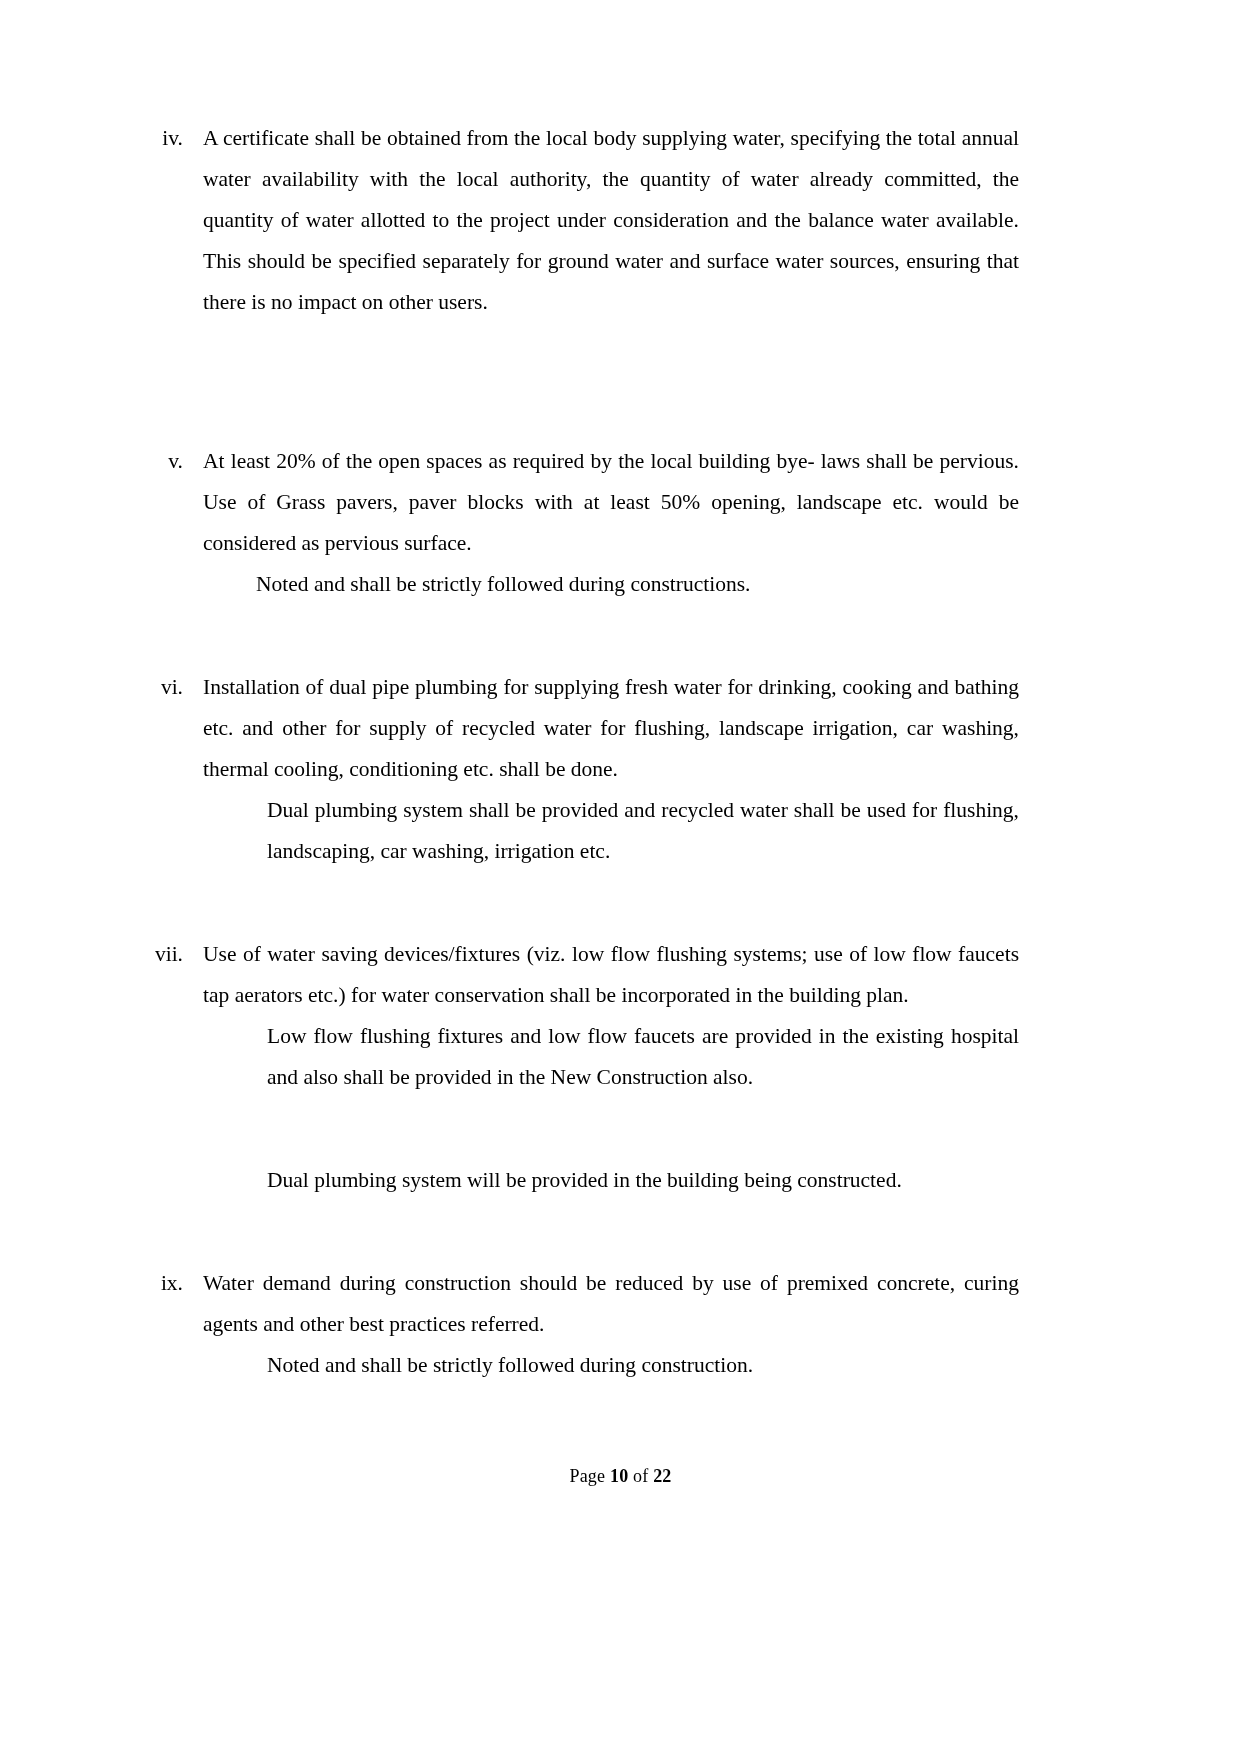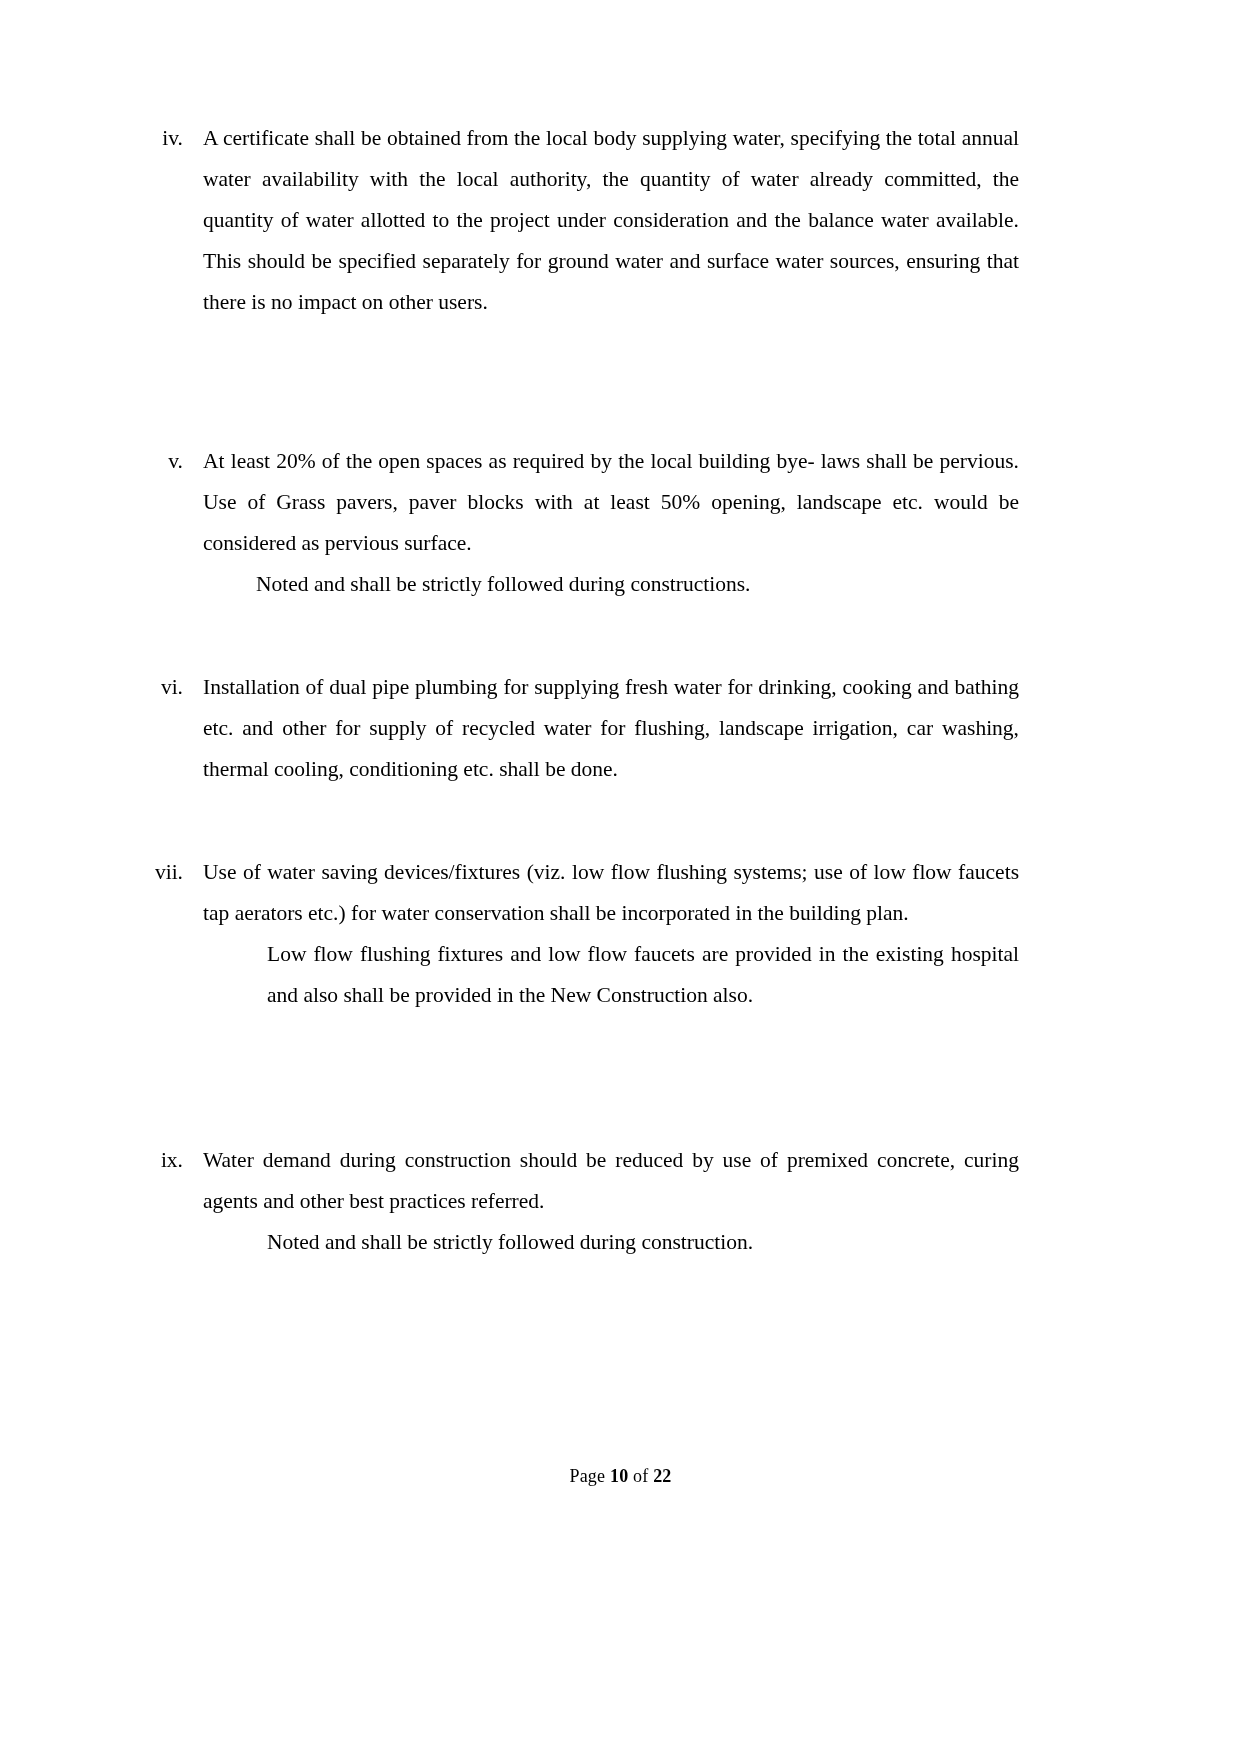--- a/index.html
+++ b/index.html
@@ -94,31 +94,33 @@
       <div class="clause-text">At least 20% of the open spaces as required by the local building bye- laws shall be pervious. Use of Grass pavers, paver blocks with at least 50% opening, landscape etc. would be considered as pervious surface.</div>
     </div>
     <div class="reply nojustify" style="margin-left:116px;">Noted and shall be strictly followed during constructions.</div>
 
     <div class="gap-l"></div>
 
     <div class="clause">
       <div class="marker">vi.</div>
       <div class="clause-text">Installation of dual pipe plumbing for supplying fresh water for drinking, cooking and bathing etc. and other for supply of recycled water for flushing, landscape irrigation, car washing, thermal cooling, conditioning etc. shall be done.</div>
     </div>
+    <div class="reply reply-indent">Dual plumbing system shall be provided and recycled water shall be used for flushing, landscaping, car washing, irrigation etc.</div>
 
     <div class="gap-l"></div>
 
     <div class="clause">
       <div class="marker">vii.</div>
       <div class="clause-text">Use of water saving devices/fixtures (viz. low flow flushing systems; use of low flow faucets tap aerators etc.) for water conservation shall be incorporated in the building plan.</div>
     </div>
     <div class="reply reply-indent">Low flow flushing fixtures and low flow faucets are provided in the existing hospital and also shall be provided in the New Construction also.</div>
 
     <div class="gap-l"></div>
 
+    <div class="reply nojustify" style="margin-left:127px;">Dual plumbing system will be provided in the building being constructed.</div>
 
     <div class="gap-l"></div>
 
     <div class="clause">
       <div class="marker">ix.</div>
       <div class="clause-text">Water demand during construction should be reduced by use of premixed concrete, curing agents and other best practices referred.</div>
     </div>
     <div class="reply nojustify" style="margin-left:127px;">Noted and shall be strictly followed during construction.</div>
 
   </div>

